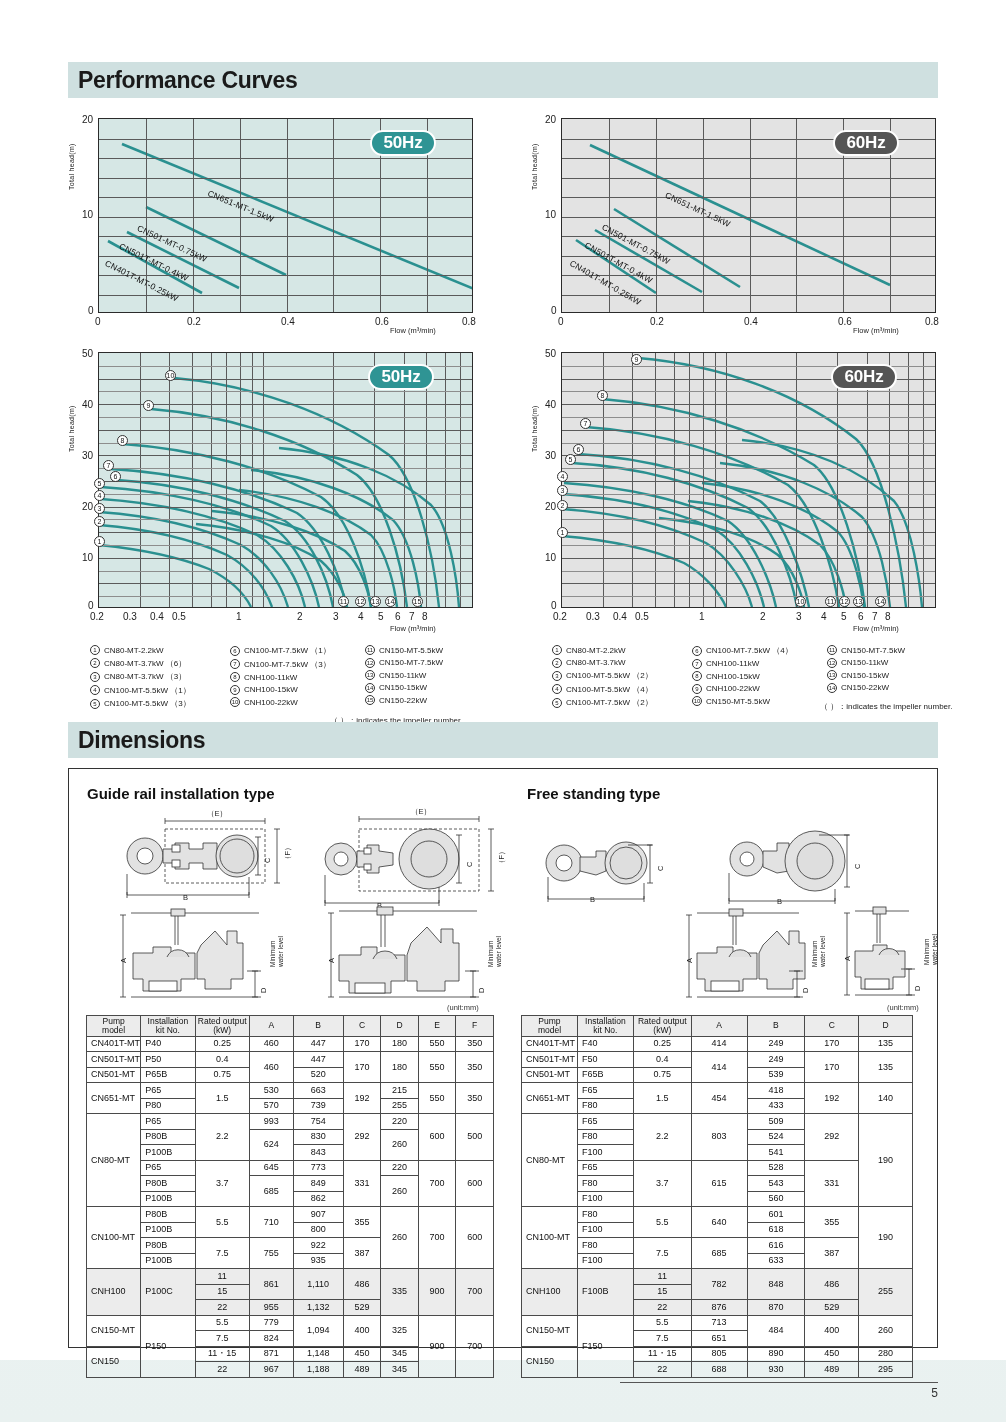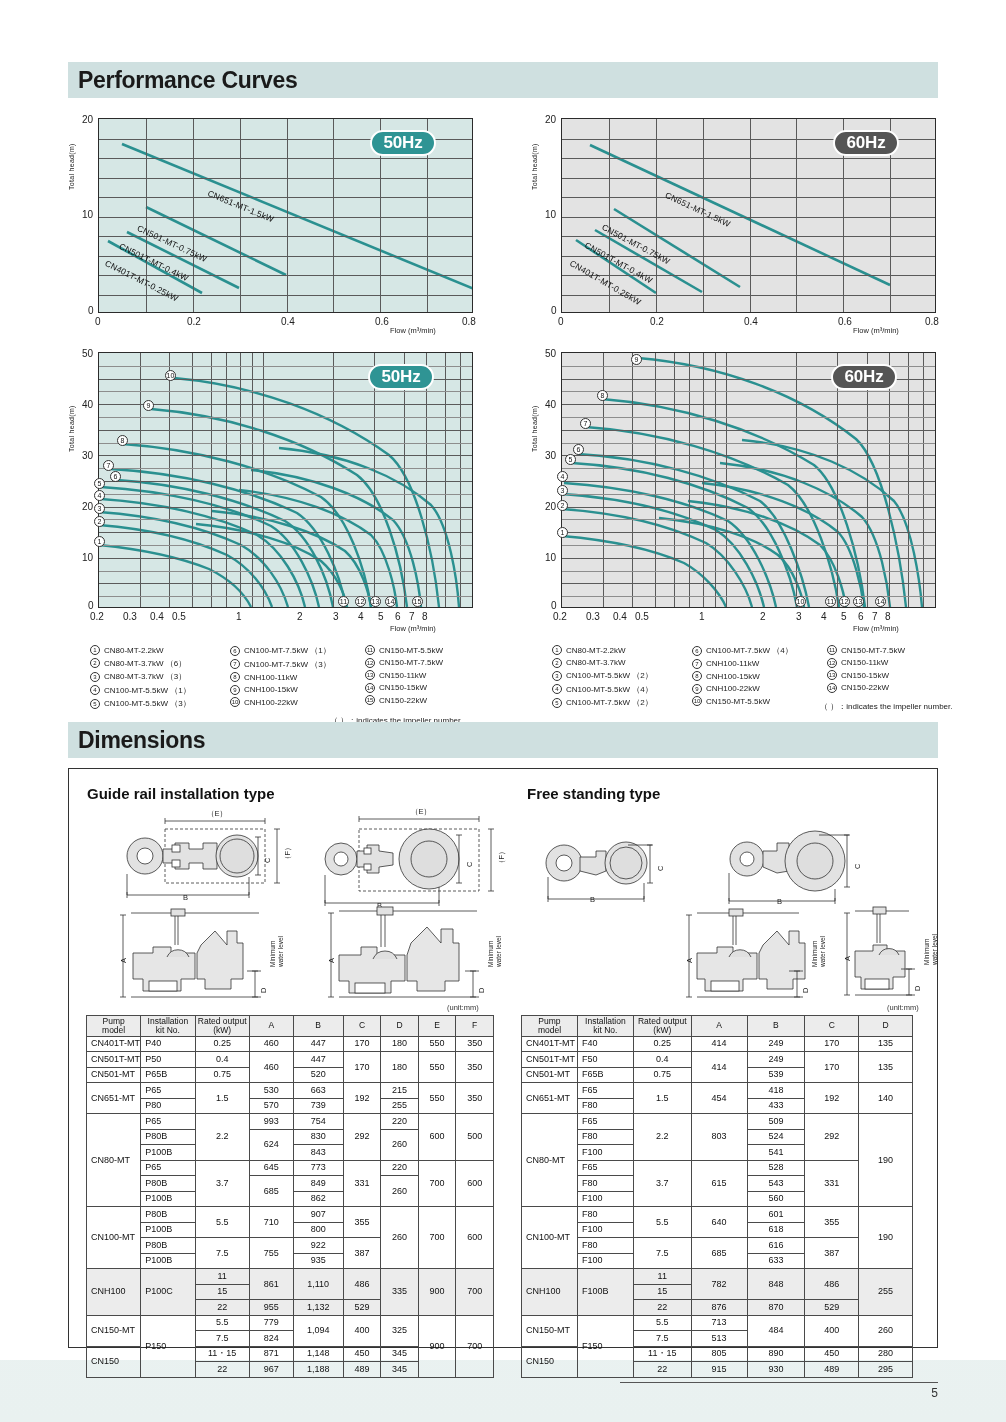--- a/index.html
+++ b/index.html
@@ -1084,33 +1084,33 @@
           <td rowspan="2" class="modelcell">CN150-MT</td>
           <td rowspan="4" class="kitcell">F150</td>
           <td>5.5</td>
           <td>713</td>
           <td rowspan="2">484</td>
           <td rowspan="2">400</td>
           <td rowspan="2">260</td>
         </tr>
         <tr>
           <td>7.5</td>
-          <td>513</td>
+          <td>651</td>
         </tr>
         <tr>
           <td rowspan="2" class="modelcell">CN150</td>
           <td>11・15</td>
           <td>805</td>
           <td>890</td>
           <td>450</td>
           <td>280</td>
         </tr>
         <tr>
           <td>22</td>
-          <td>915</td>
+          <td>688</td>
           <td>930</td>
           <td>489</td>
           <td>295</td>
         </tr>
       </tbody>
     </table>
 </div>
 
 <div class="footer-rule"></div>
 <div class="pageno">5</div>

